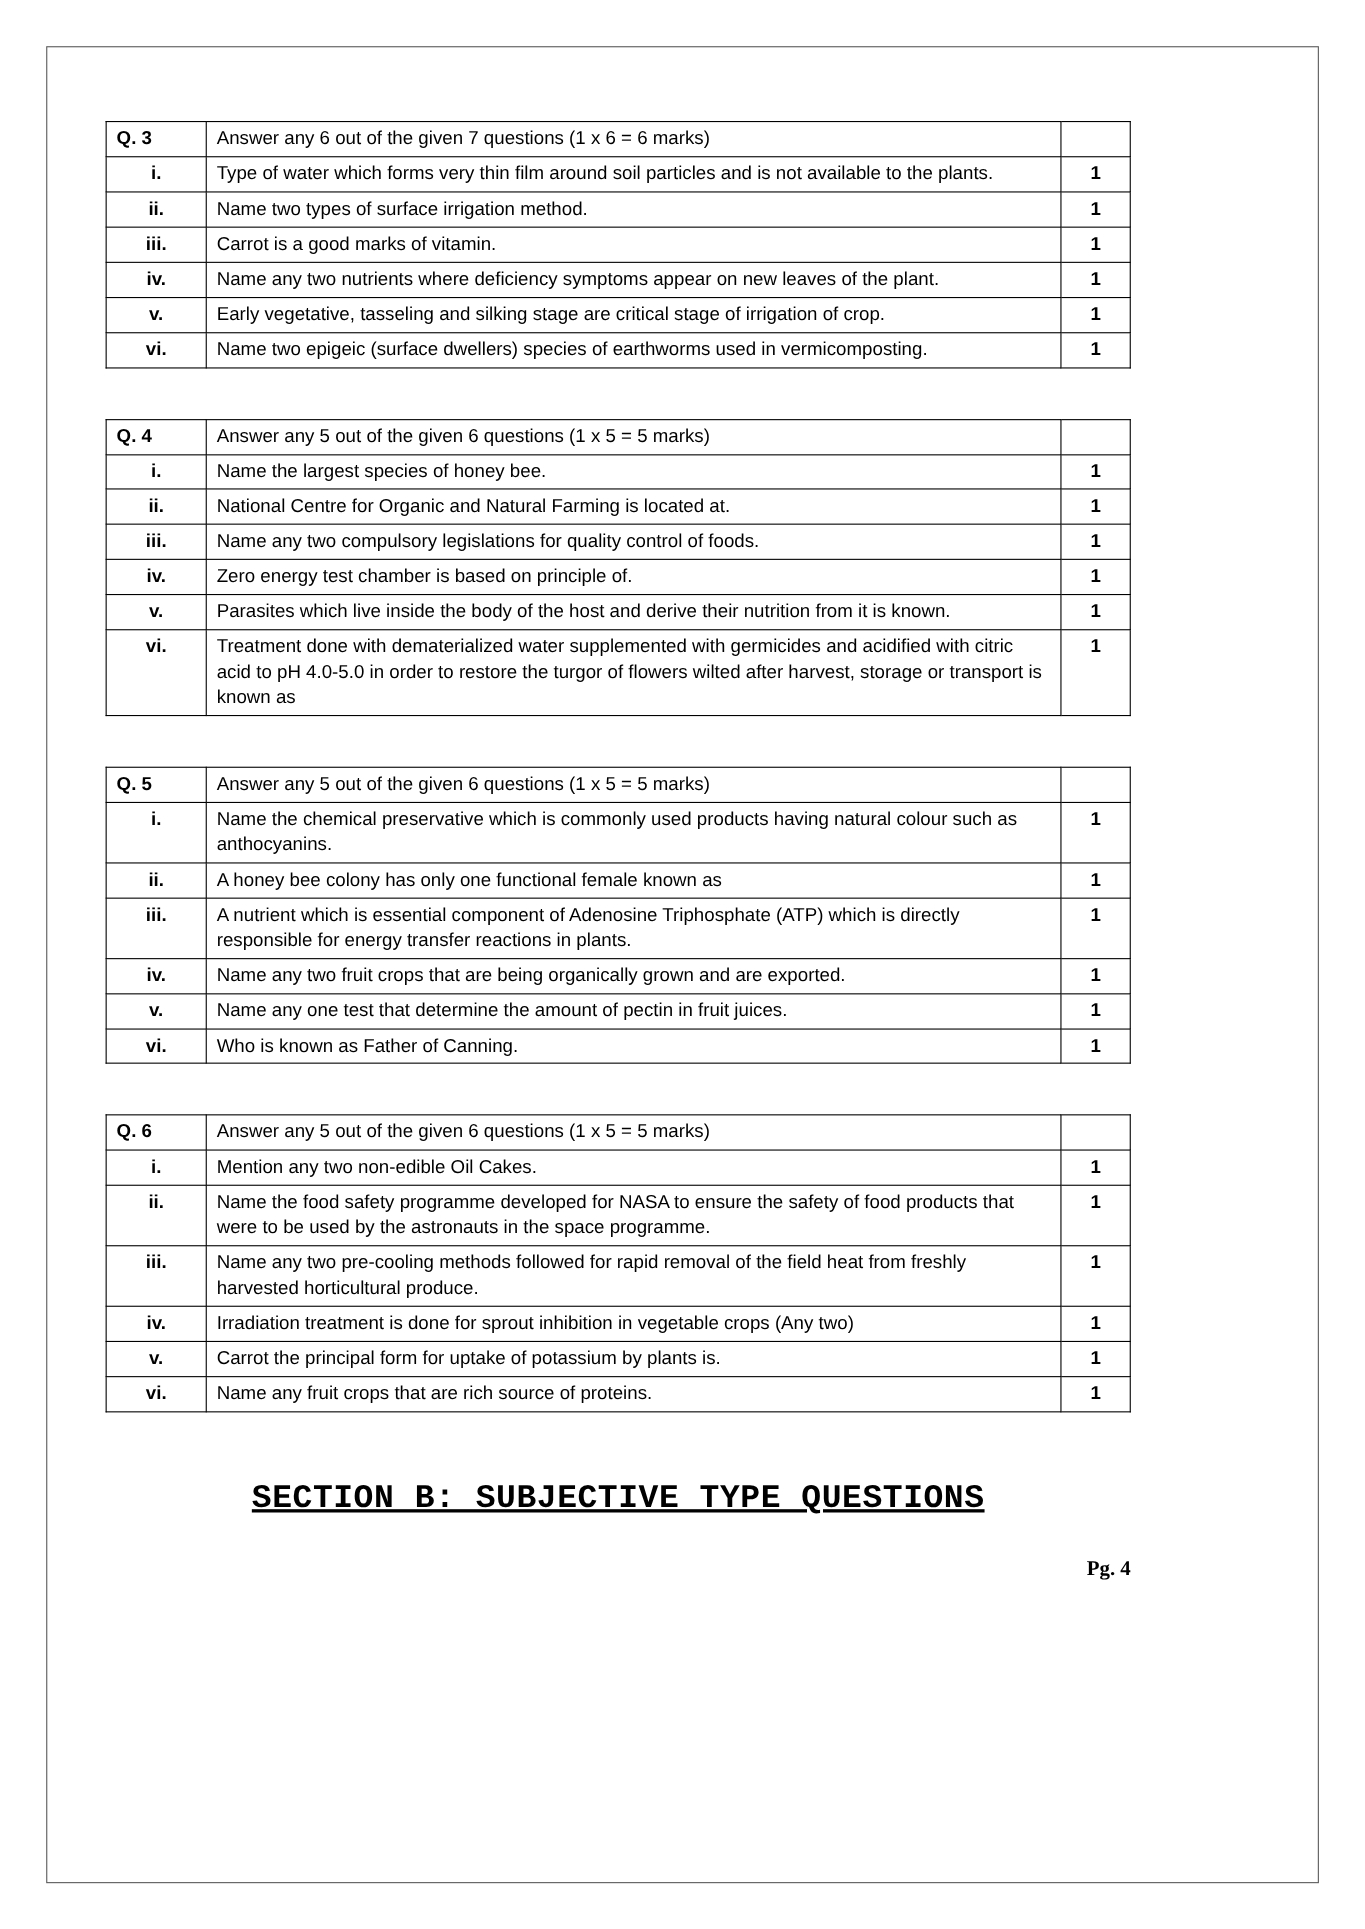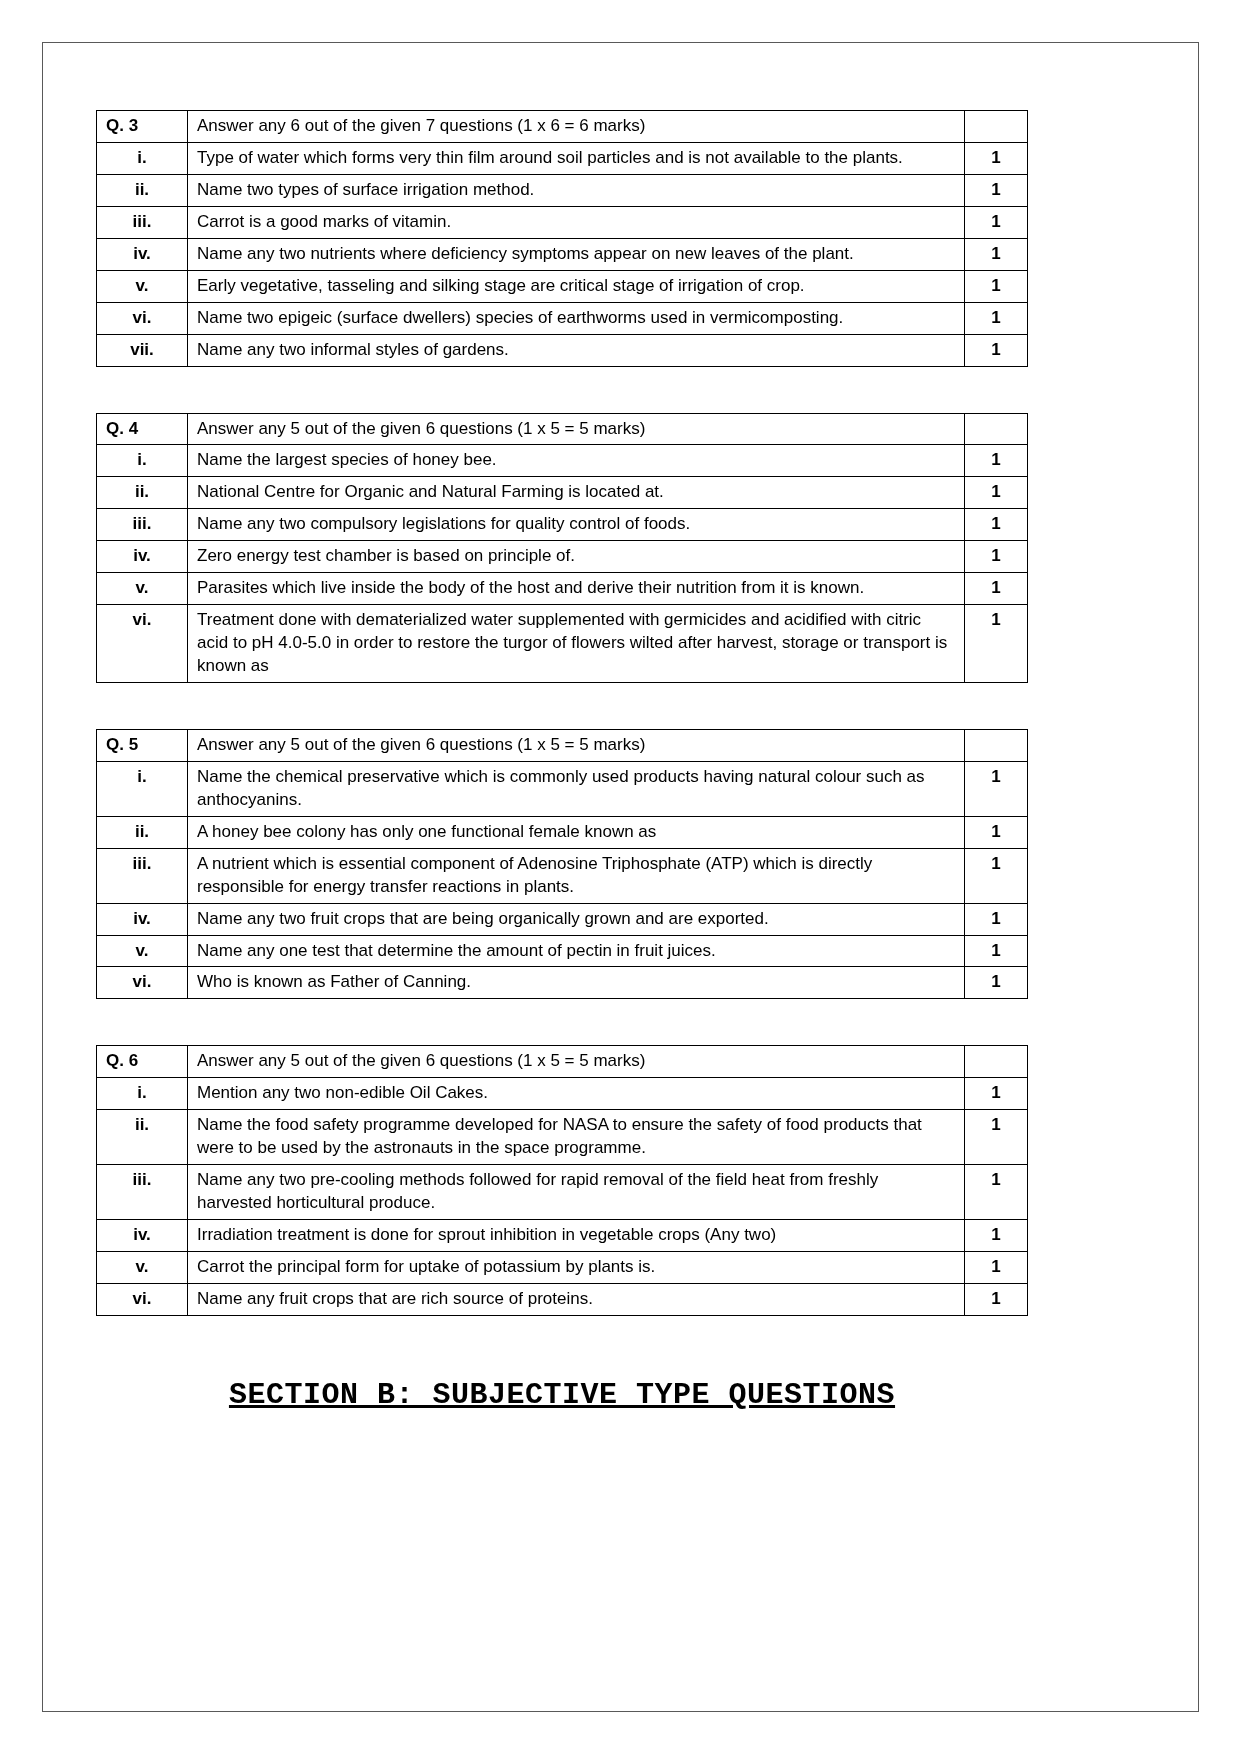--- a/index.html
+++ b/index.html
@@ -130,25 +130,20 @@
     <td class="col-text">Early vegetative, tasseling and silking stage are critical stage of irrigation of crop.</td>
     <td class="col-marks">1</td>
   </tr>
 
   <tr>
     <td class="col-num">vi.</td>
     <td class="col-text">Name two epigeic (surface dwellers) species of earthworms used in vermicomposting.</td>
     <td class="col-marks">1</td>
   </tr>
 
-  <tr>
-    <td class="col-num">vii.</td>
-    <td class="col-text">Name any two informal styles of gardens.</td>
-    <td class="col-marks">1</td>
-  </tr>
 </tbody>
   </table>
 
   <table class="qtable">
     <thead>
       <tr>
         <th class="col-num">Q. 4</th>
         <th class="col-text">Answer any 5 out of the given 6 questions (1 x 5 = 5 marks)</th>
         <th class="col-marks"></th>
       </tr>
@@ -283,13 +278,14 @@
     <td class="col-text">Name any fruit crops that are rich source of proteins.</td>
     <td class="col-marks">1</td>
   </tr>
 </tbody>
   </table>
 </div>
 
   <div class="section-heading">SECTION B: SUBJECTIVE TYPE QUESTIONS</div>
 
 
+  <div class="page-number">Pg. 4</div>
 </div>
 
 </body></html>

